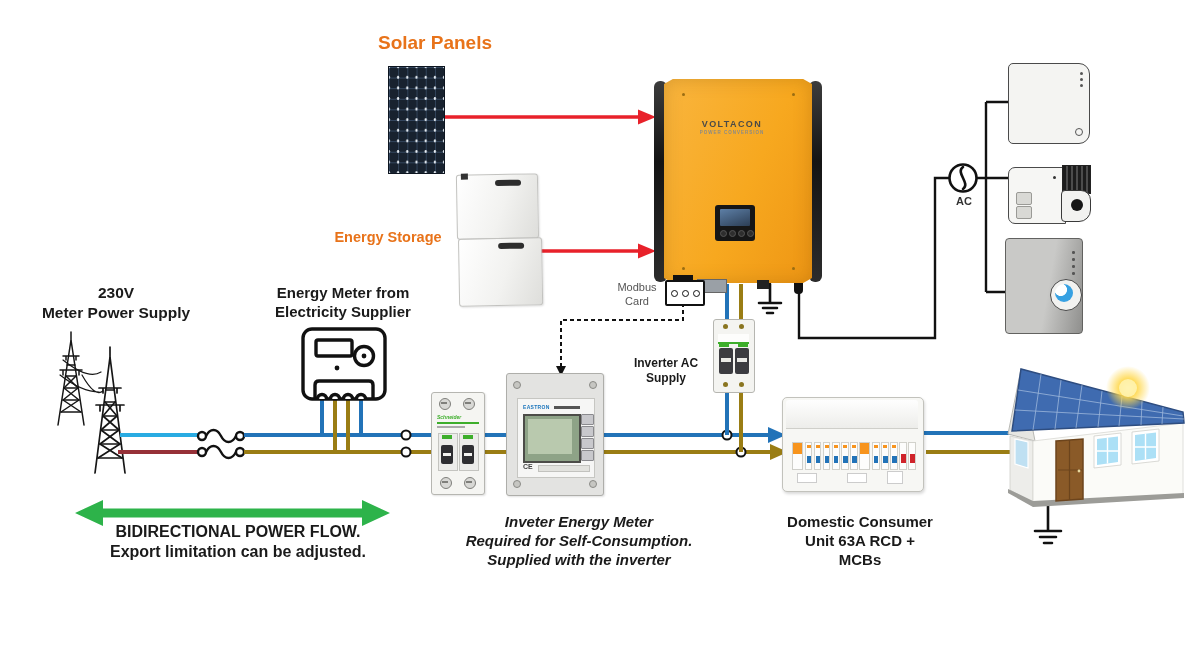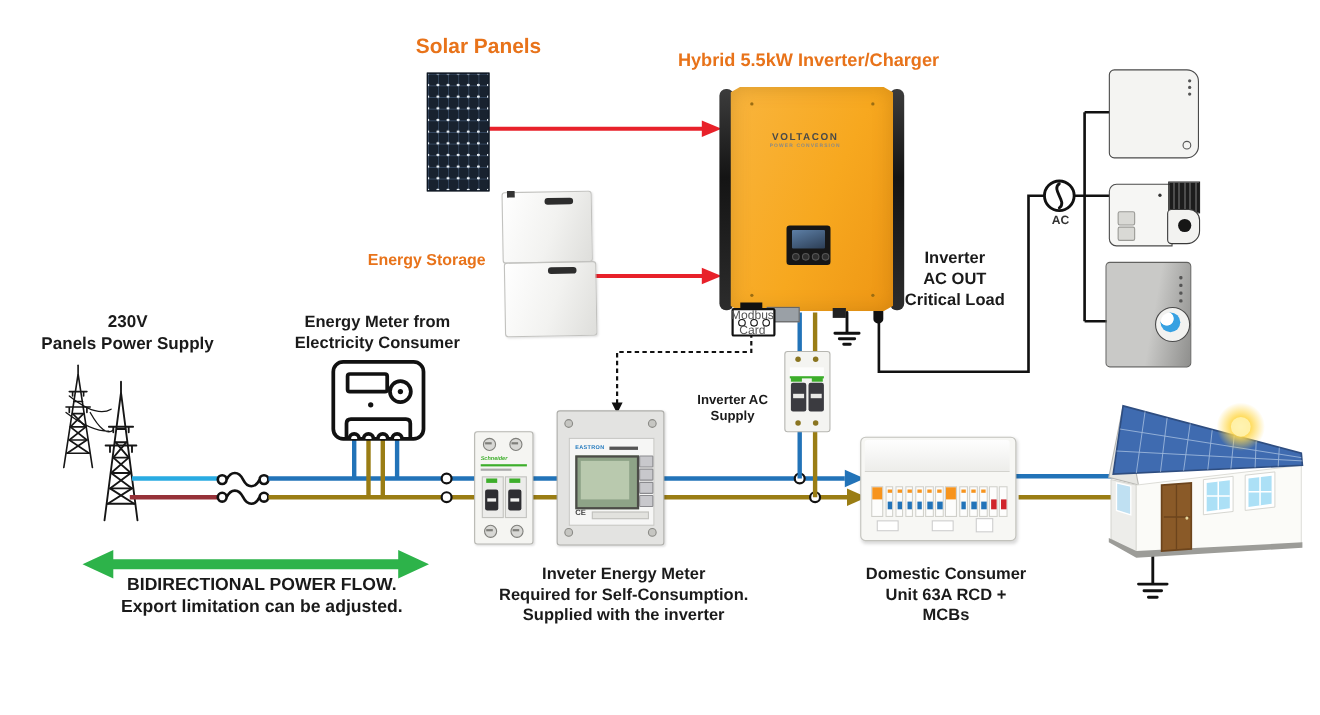--- a/index.html
+++ b/index.html
@@ -3,21 +3,21 @@
 <meta charset="utf-8">
 <style>
   html,body{margin:0;padding:0;background:#fff;}
   .canvas{position:relative;width:1200px;height:650px;background:#fff;overflow:hidden;
           font-family:"Liberation Sans",sans-serif;}
   svg{position:absolute;left:0;top:0;}
   .layer1{z-index:1;} .layer2{z-index:2;}
   .comp{position:absolute;z-index:2;}
   .lbl{position:absolute;z-index:3;text-align:center;font-weight:bold;color:#1a1a1a;line-height:1.28;}
   .orange{color:#E8731A;}
-  .gray{color:#555;margin-left:47px;}
+  .gray{color:#555;}
 
   
   .solar-panel{left:388px;top:66px;width:55px;height:106px;background:#18222f;border:1px solid #0d1520;
     background-image:
       radial-gradient(circle,#e8eef4 1px,transparent 1.5px),
       linear-gradient(#33465e 1px,transparent 1px),
       linear-gradient(90deg,#33465e 1px,transparent 1px);
     background-size:9.2px 10.6px,100% 10.6px,9.2px 100%;
     background-position:4.5px 5px,0 0,0 0;}
 
@@ -414,55 +414,49 @@
   <div class="comp washer">
     <div class="wa-door"></div>
     <div class="wa-dot" style="top:12px;"></div>
     <div class="wa-dot" style="top:19px;"></div>
     <div class="wa-dot" style="top:26px;"></div>
     <div class="wa-dot" style="top:33px;"></div>
   </div>
 
   <div class="lbl orange" style="left:360px;top:31px;width:150px;font-size:19px;">Solar Panels</div>
 
-  <div class="lbl orange" style="left:585px;top:45px;width:300px;font-size:16.5px;">Hybrid 5.5kW Inverter/Charger</div>
 
   <div class="lbl orange" style="left:313px;top:228px;width:150px;font-size:14.5px;">Energy Storage</div>
 
   <div class="lbl" style="left:31px;top:283px;width:170px;font-size:15.5px;">
     <div>230V</div>
-    <div>Panels Power Supply</div>
+    <div>Meter Power Supply</div>
   </div>
 
   <div class="lbl" style="left:257px;top:283px;width:172px;font-size:15px;">
     <div>Energy Meter from</div>
-    <div>Electricity Consumer</div>
+    <div>Electricity Supplier</div>
   </div>
 
   <div class="lbl gray" style="left:610px;top:280px;width:54px;font-size:11px;font-weight:normal;">
     <div>Modbus</div>
     <div>Card</div>
   </div>
 
-  <div class="lbl" style="left:799px;top:225px;width:138px;font-size:15px;">
-    <div>Inverter</div>
-    <div>AC OUT</div>
-    <div>Critical Load</div>
-  </div>
 
   <div class="lbl" style="left:951px;top:194px;width:26px;font-size:11px;color:#333;">AC</div>
 
   <div class="lbl" style="left:616px;top:356px;width:100px;font-size:12px;">Inverter AC Supply</div>
 
   <div class="lbl" style="left:92px;top:522px;width:292px;font-size:16px;">
     <div>BIDIRECTIONAL POWER FLOW.</div>
     <div>Export limitation can be adjusted.</div>
   </div>
 
-  <div class="lbl" style="left:436px;top:512px;width:262px;font-size:15px;">
+  <div class="lbl" style="left:448px;top:512px;width:262px;font-size:15px;font-style:italic;">
     <div>Inveter Energy Meter</div>
     <div>Required for Self-Consumption.</div>
     <div>Supplied with the inverter</div>
   </div>
 
   <div class="lbl" style="left:779px;top:512px;width:162px;font-size:15px;">
     <div>Domestic Consumer</div>
     <div>Unit 63A RCD +</div>
     <div>MCBs</div>
   </div>

